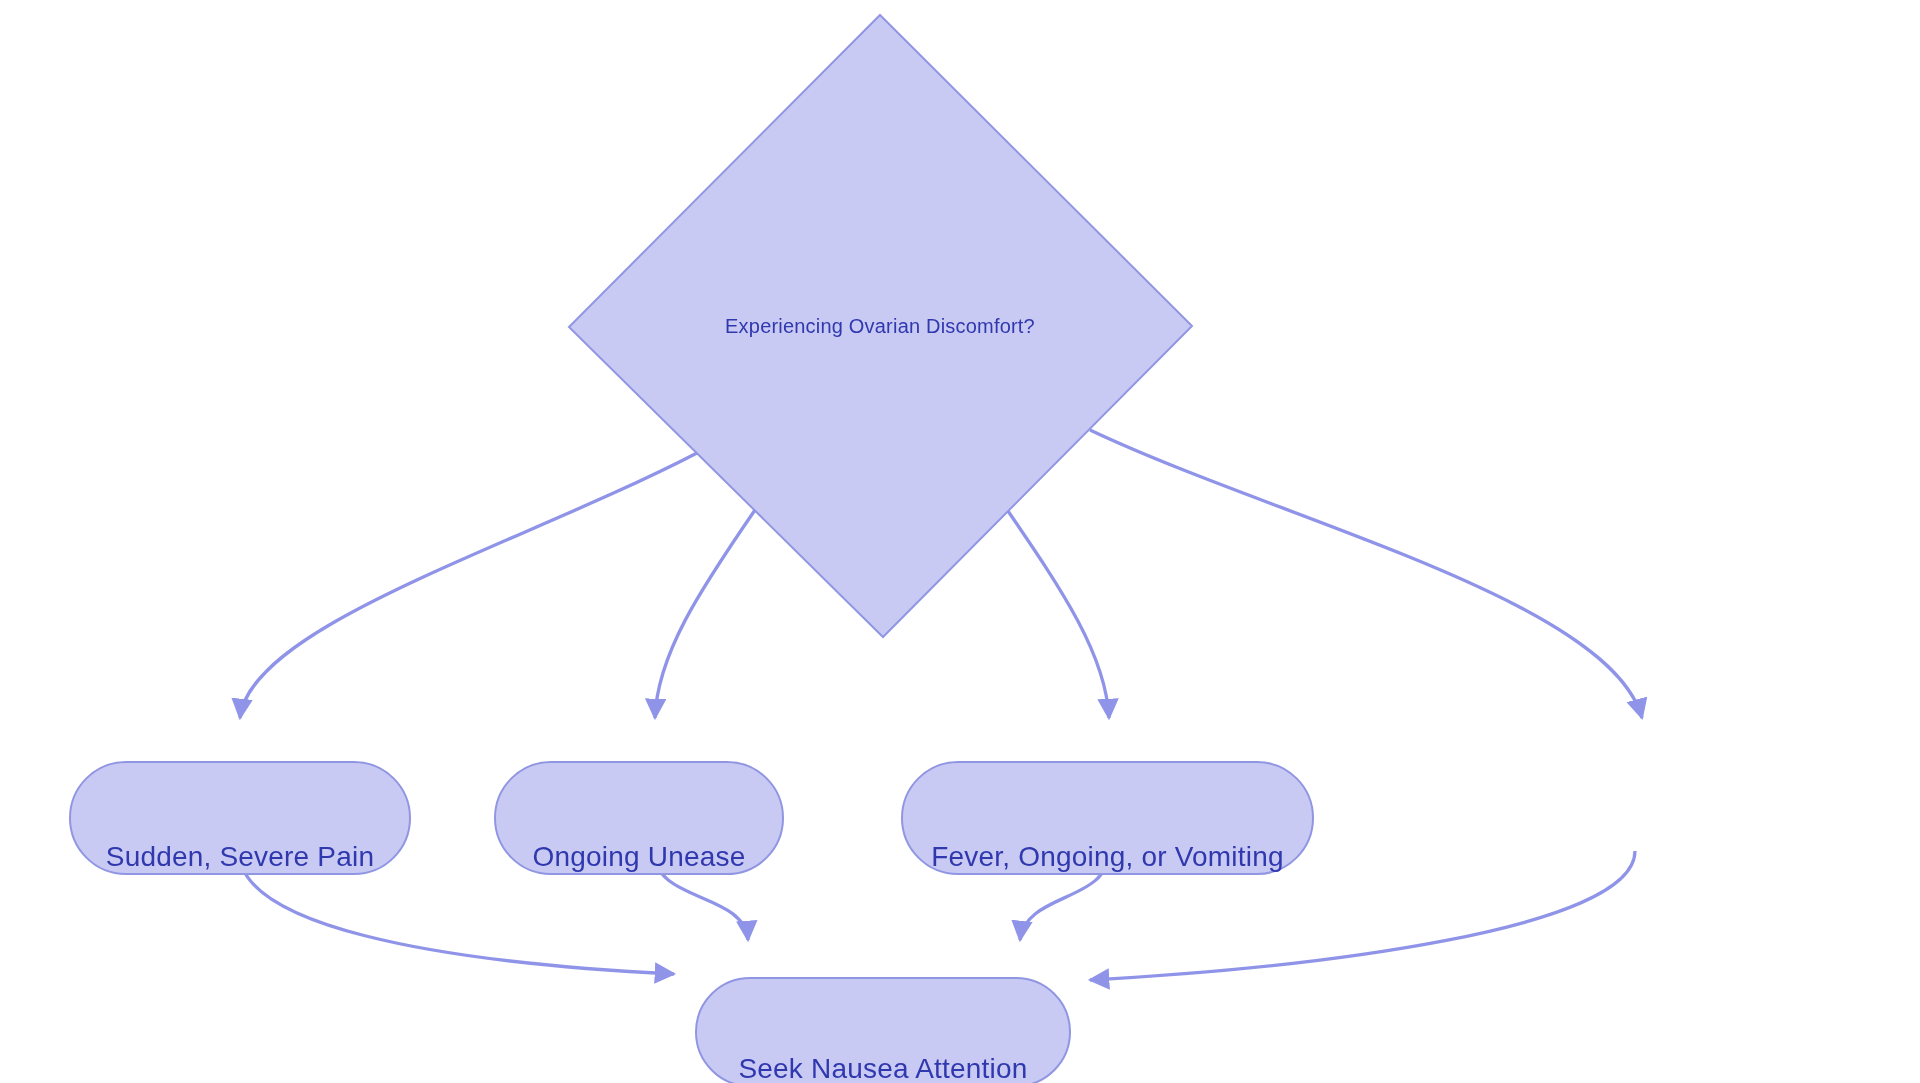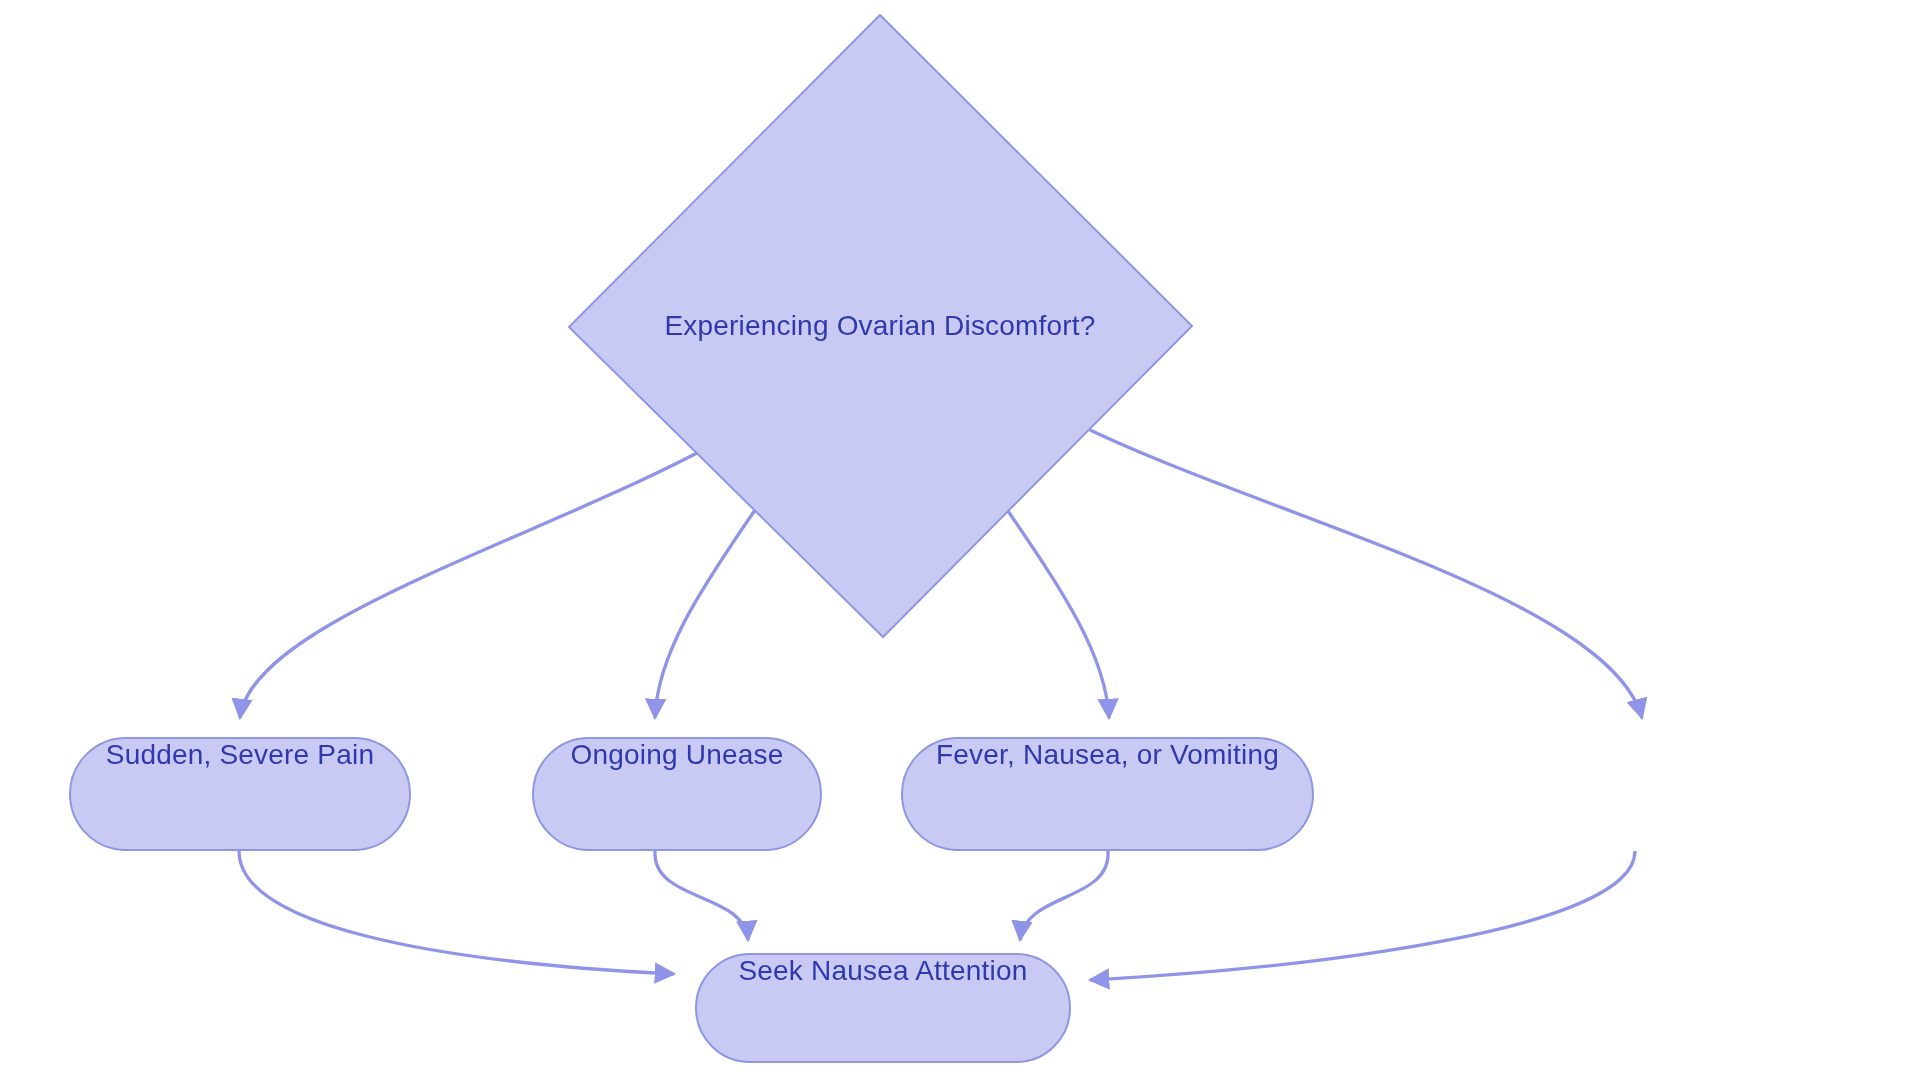--- a/index.html
+++ b/index.html
@@ -26,38 +26,39 @@
   .edges-svg polygon.diamond{
     fill:var(--node-fill);
     stroke:var(--node-border);
     stroke-width:2;
   }
   .node-label{
     position:absolute;
     display:flex;align-items:center;justify-content:center;
     text-align:center;
     color:var(--text);
-    font-size:28px;
+    font-size:20px;
     line-height:1.2;
     letter-spacing:0.2px;
   }
   .pill{
     position:absolute;
-    display:flex;align-items:flex-start;justify-content:center;
+    display:flex;align-items:flex-end;justify-content:center;
     background:var(--node-fill);
     border:2px solid var(--node-border);
     border-radius:57px;
     color:var(--text);
     font-size:28px;
     letter-spacing:0.2px;
     text-align:center;
     box-sizing:border-box;
+    margin-top:24px;
   }
   .pill-1{left:69px;top:737px;width:342px;height:114px;}
-  .pill-2{left:532px;top:737px;width:290px;height:114px;}
+  .pill-2{left:494px;top:737px;width:290px;height:114px;}
   .pill-3{left:901px;top:737px;width:413px;height:114px;}
   .pill-4{left:1420px;top:737px;width:434px;height:114px;}
   .pill-outcome{left:695px;top:953px;width:376px;height:110px;border-radius:55px;}
   .decision-label{left:630px;top:300px;width:500px;height:52px;}
 </style>
 </head>
 <body>
 
 <div class="canvas">
 
@@ -85,21 +86,21 @@
 
   <div class="pill pill-1">
     <span>Sudden, Severe Pain</span>
   </div>
 
   <div class="pill pill-2">
     <span>Ongoing Unease</span>
   </div>
 
   <div class="pill pill-3">
-    <span>Fever, Nausea, or Vomiting</span>
+    <span>Fever, Ongoing, or Vomiting</span>
   </div>
 
 
   <div class="pill pill-outcome">
     <span>Seek Nausea Attention</span>
   </div>
 
 </div>
 
 </body></html>

